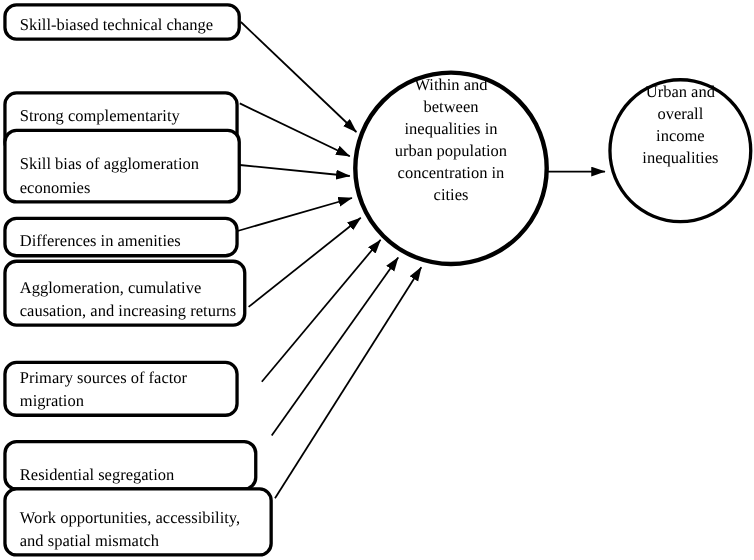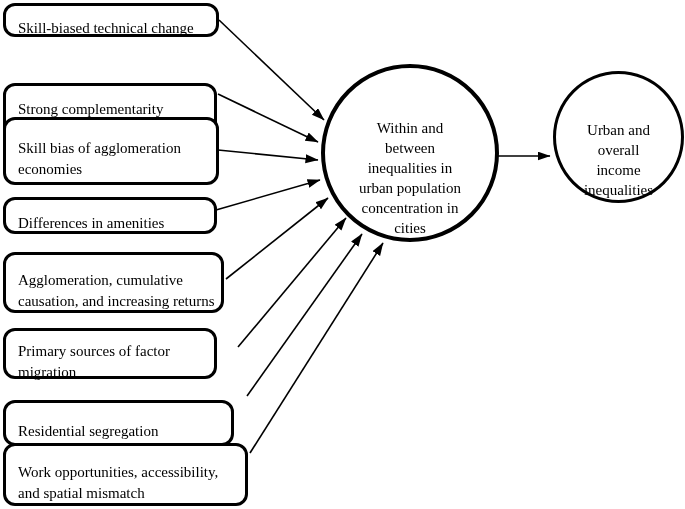--- a/index.html
+++ b/index.html
@@ -24,36 +24,36 @@
     height: 509px;
     pointer-events: none;
   }
   .factor-box {
     position: absolute;
     box-sizing: border-box;
     border: 3px solid #000000;
     border-radius: 12px;
     background: #ffffff;
     display: flex;
-    align-items: center;
+    align-items: flex-end;
     padding: 16px 6px 0 12px;
   }
   .factor-box .label {
     font-size: 15px;
     line-height: 21px;
     white-space: pre-line;
     text-align: left;
   }
   .node-circle {
     position: absolute;
     box-sizing: border-box;
     background: #ffffff;
     border-radius: 50%;
     display: flex;
-    align-items: flex-end;
+    align-items: flex-start;
     justify-content: center;
     text-align: center;
   }
   .node-circle .label {
     font-size: 15px;
     line-height: 20px;
     white-space: pre-line;
     text-align: center;
   }
   .central-circle {
@@ -104,21 +104,21 @@
 
   <div class="factor-box" style="left:3px; top:117px; width:216px; height:68px;">
     <span class="label">Skill bias of agglomeration
 economies</span>
   </div>
 
   <div class="factor-box" style="left:3px; top:197px; width:214px; height:37px;">
     <span class="label">Differences in amenities</span>
   </div>
 
-  <div class="factor-box" style="left:3px; top:252px; width:221px; height:61px;">
+  <div class="factor-box" style="left:3px; top:236px; width:221px; height:61px;">
     <span class="label">Agglomeration, cumulative
 causation, and increasing returns</span>
   </div>
 
   <div class="factor-box" style="left:3px; top:328px; width:214px; height:51px;">
     <span class="label">Primary sources of factor
 migration</span>
   </div>
 
   <div class="factor-box" style="left:3px; top:367px; width:231px; height:46px;margin-top:33px;">

